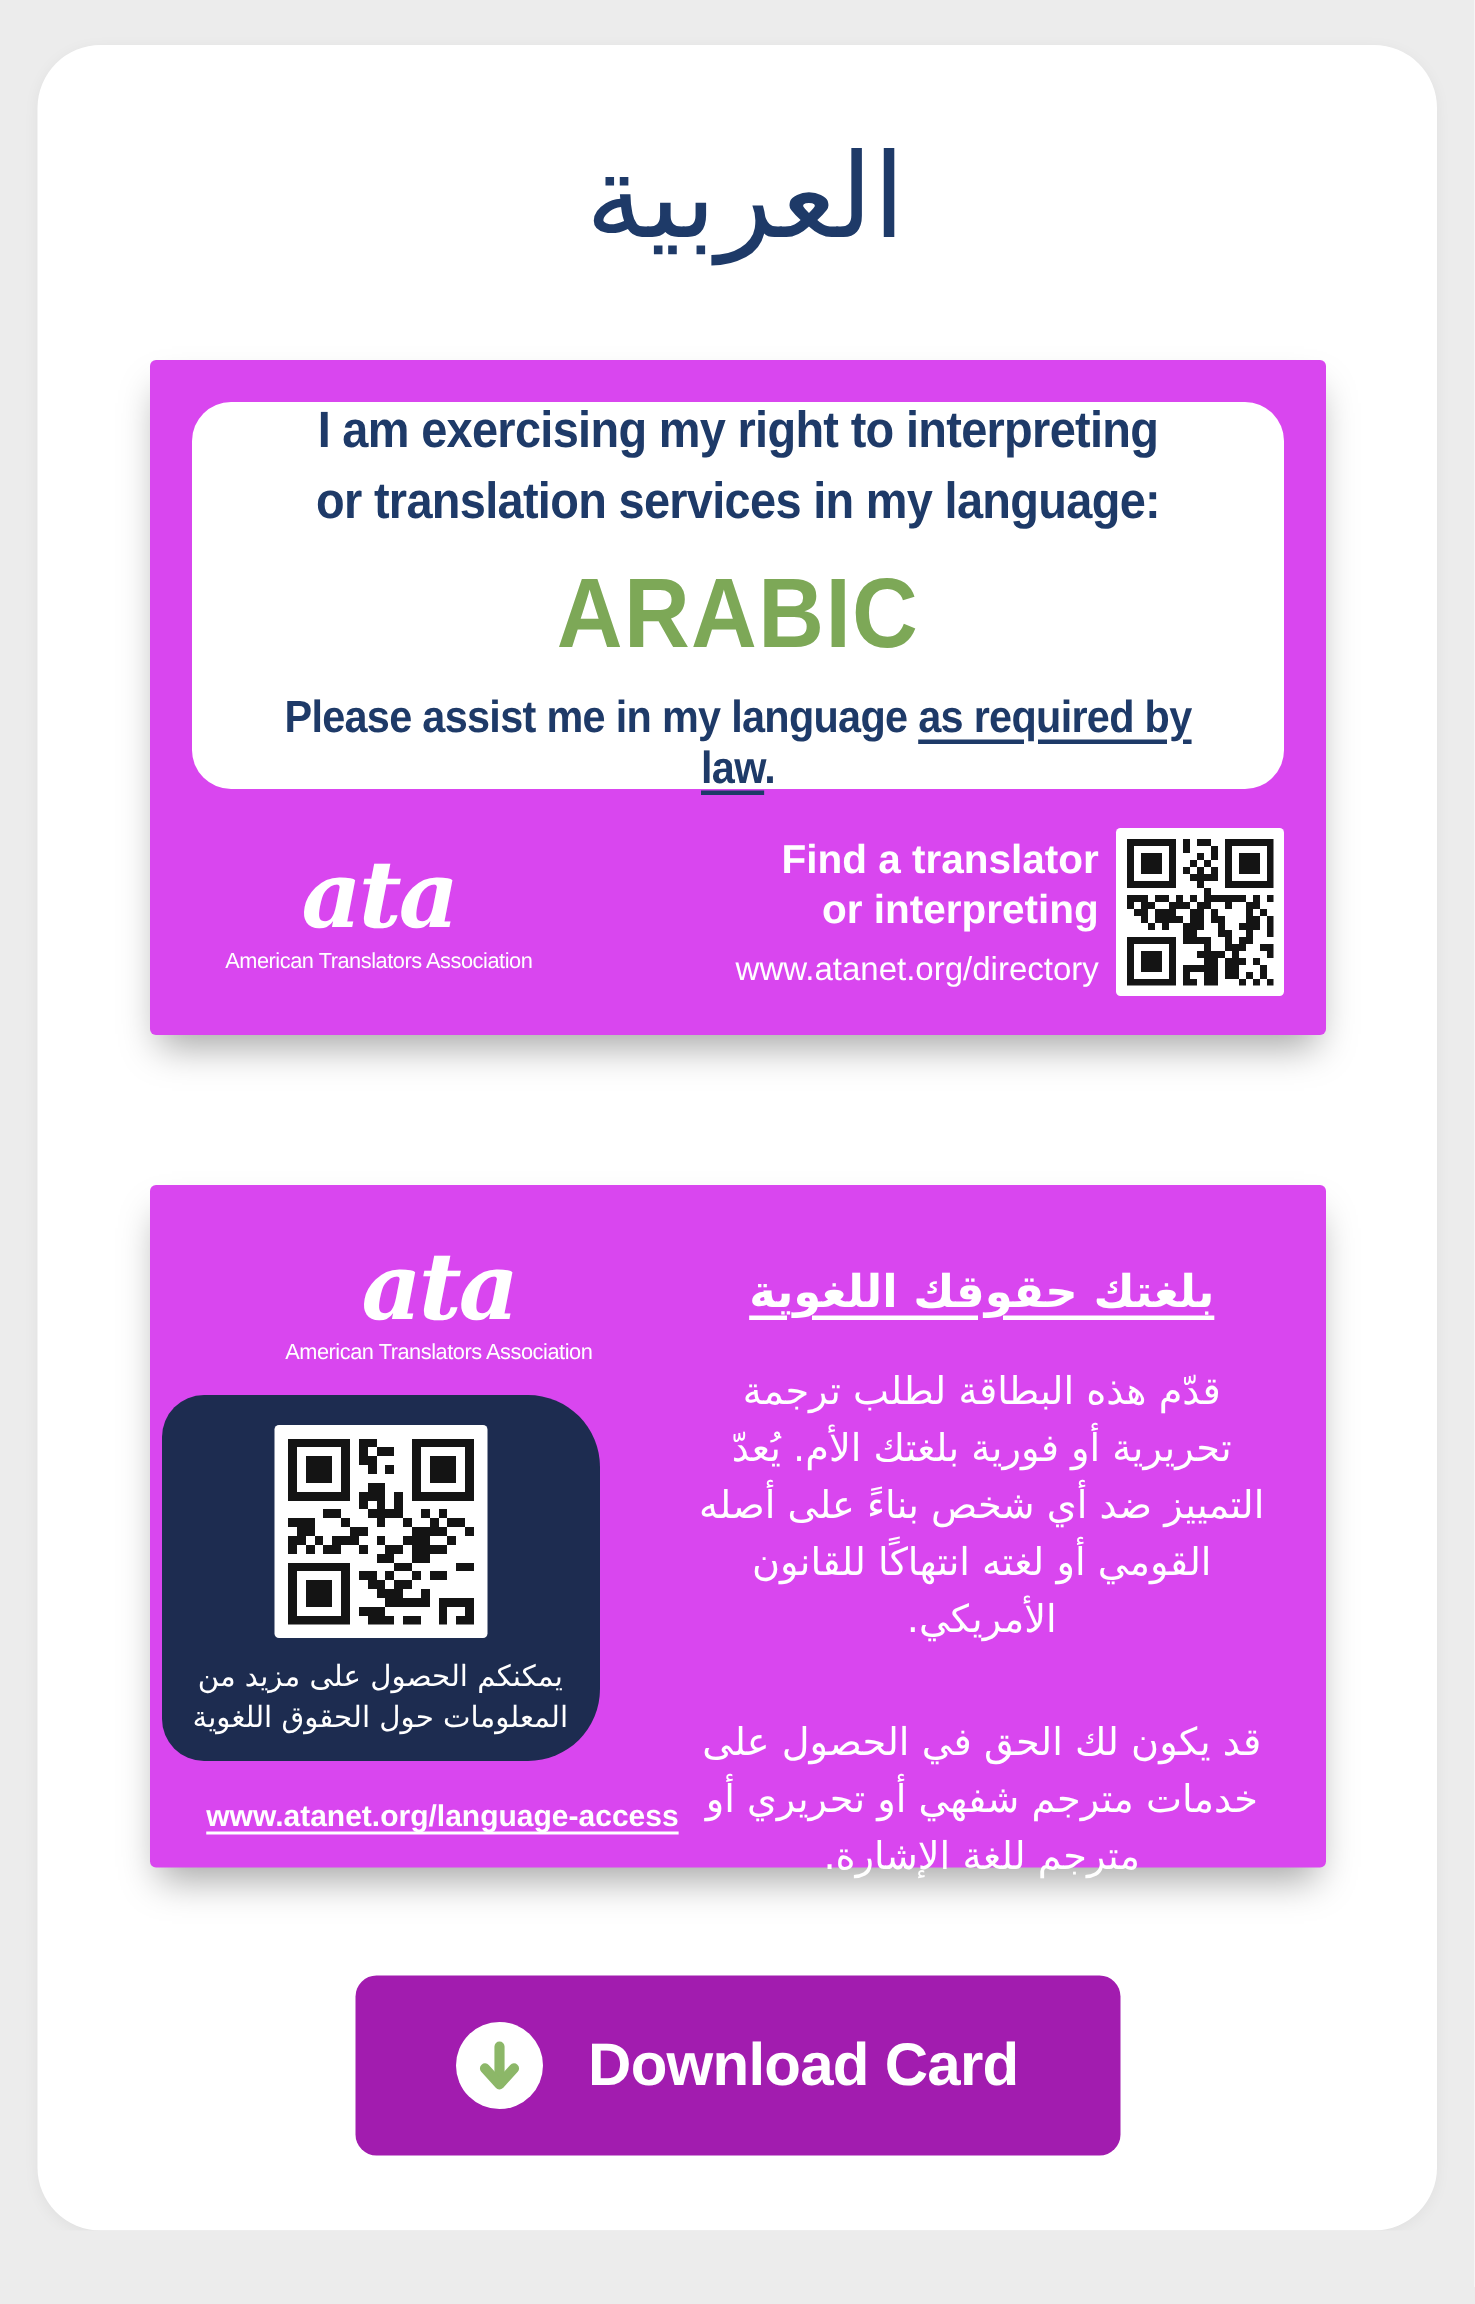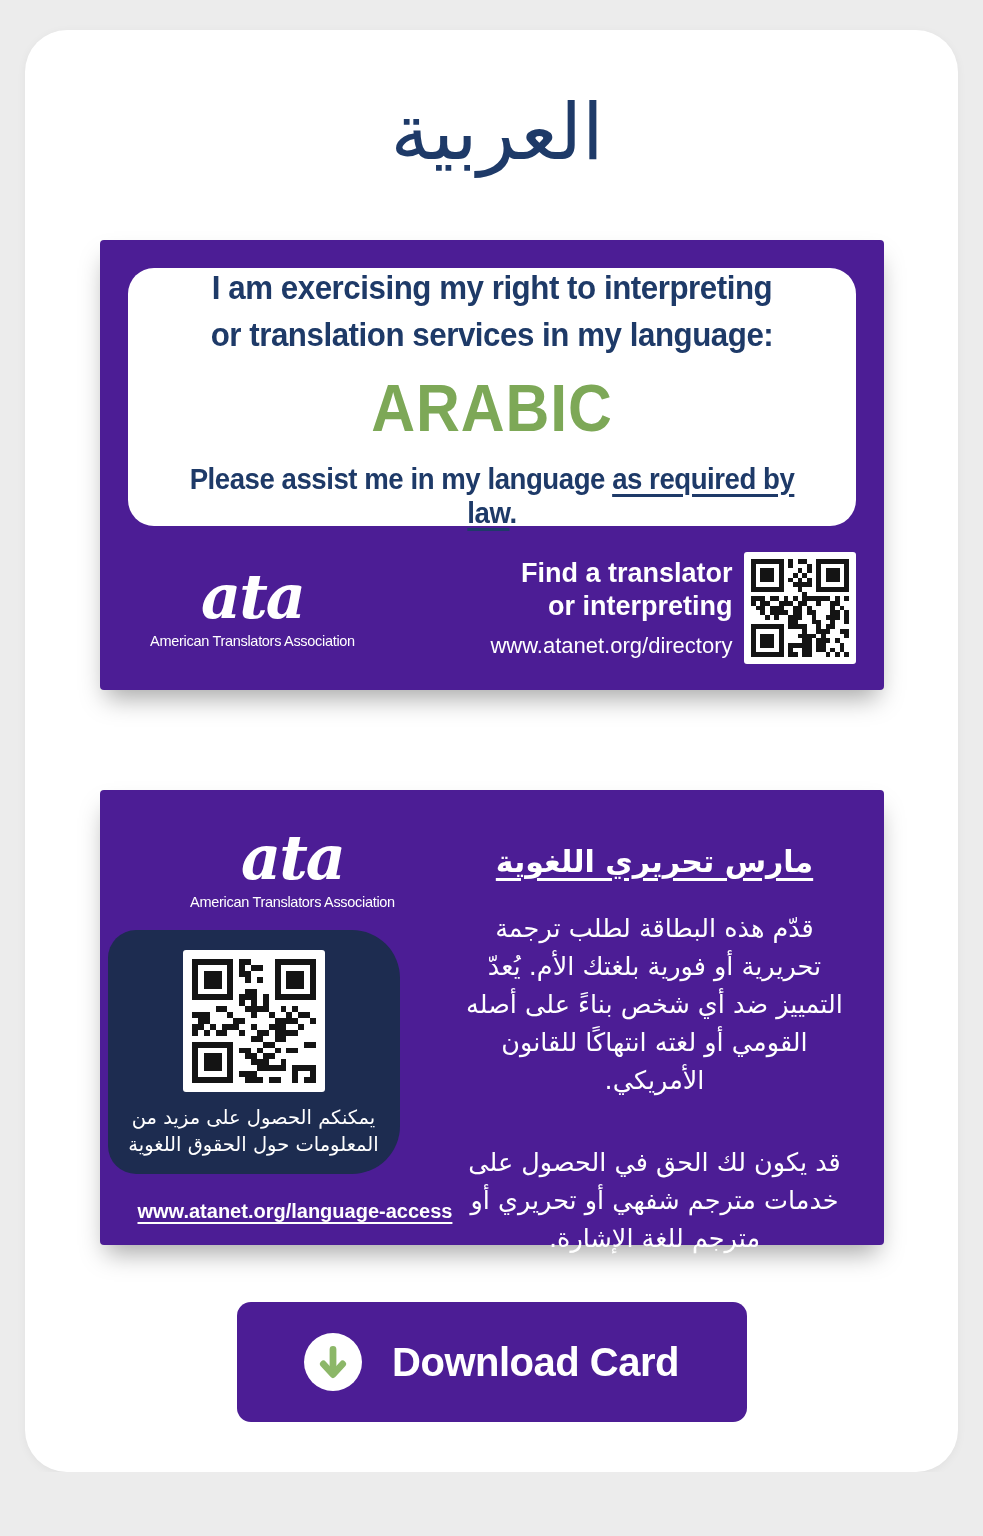--- a/index.html
+++ b/index.html
@@ -13,21 +13,21 @@
     width:933px; margin:30px auto 0; background:#ffffff;
     border-radius:42px; padding:45px 0 50px;
     box-shadow:0 2px 10px rgba(0,0,0,0.05);
   }
   .title {
     text-align:center; color:#1e3a68; font-size:78px; line-height:115px;
     font-family:"DejaVu Sans", sans-serif; font-weight:400;margin-left:11px;
   }
   
   .biz-card {
-    width:784px; margin:0 auto; background:#4c1d95; border-radius:4px;
+    width:784px; margin:0 auto; background:#d946ef; border-radius:4px;
     box-shadow:0 14px 24px -6px rgba(0,0,0,0.35);
   }
   .card-front { margin-top:50px; height:450px; padding:28px; }
   .front-white {
     background:#ffffff; border-radius:26px; height:258px;
     display:flex; flex-direction:column; justify-content:center;
     text-align:center; color:#1e3a68; padding:10px 20px;
   }
   .front-messages { transform:scaleX(0.92); transform-origin:center; }
   .front-line { font-size:34px; font-weight:700; line-height:47px; letter-spacing:-0.5px; }
@@ -75,22 +75,22 @@
   .back-heading {
     font-size:30px; font-weight:700; margin-top:26px;
     text-decoration:underline; text-underline-offset:6px;
   }
   .back-para { font-size:25.5px; line-height:38px; }
   .para1 { margin-top:44px; }
   .para2 { margin-top:30px; }
   
   .download-btn {
     display:flex; align-items:center; justify-content:center; gap:30px;
-    width:510px; height:120px; margin:57px auto 0;
-    background:#4c1d95; border:none; border-radius:14px; cursor:pointer;
+    width:510px; height:120px; margin:72px auto 0;
+    background:#a21caf; border:none; border-radius:14px; cursor:pointer;
   }
   .download-icon { width:58px; height:58px; flex:none; }
   .download-label { color:#fff; font-size:40px; font-weight:700; letter-spacing:-0.5px; }
 </style>
 </head>
 <body>
 
 <div class="page-card">
 
   <h1 class="title">العربية</h1>
@@ -387,21 +387,21 @@
               <rect x="0" y="14" width="7" height="7"></rect>
               <rect x="1" y="15" width="5" height="5" fill="#fff"></rect>
               <rect x="2" y="16" width="3" height="3"></rect>
             </svg>
         </div>
         <div class="qr-caption">يمكنكم الحصول على مزيد من المعلومات حول الحقوق اللغوية</div>
       </div>
       <span class="access-url">www.atanet.org/language-access</span>
     </div>
     <div class="back-right">
-      <div class="back-heading">مارس تحريري اللغوية</div>
+      <div class="back-heading">بلغتك حقوقك اللغوية</div>
       <p class="back-para para2">قدّم هذه البطاقة لطلب ترجمة تحريرية أو فورية بلغتك الأم. يُعدّ التمييز ضد أي شخص بناءً على أصله القومي أو لغته انتهاكًا للقانون الأمريكي.</p>
       <p class="back-para para1">قد يكون لك الحق في الحصول على خدمات مترجم شفهي أو تحريري أو مترجم للغة الإشارة.</p>
     </div>
   </div>
 
   <button class="download-btn">
     <span class="download-icon">
       <svg viewBox="0 0 60 60" width="58" height="58">
         <circle cx="30" cy="30" r="30" fill="#ffffff"></circle>
         <g stroke="#8cb768" stroke-width="7" stroke-linecap="round" stroke-linejoin="round" fill="none">

